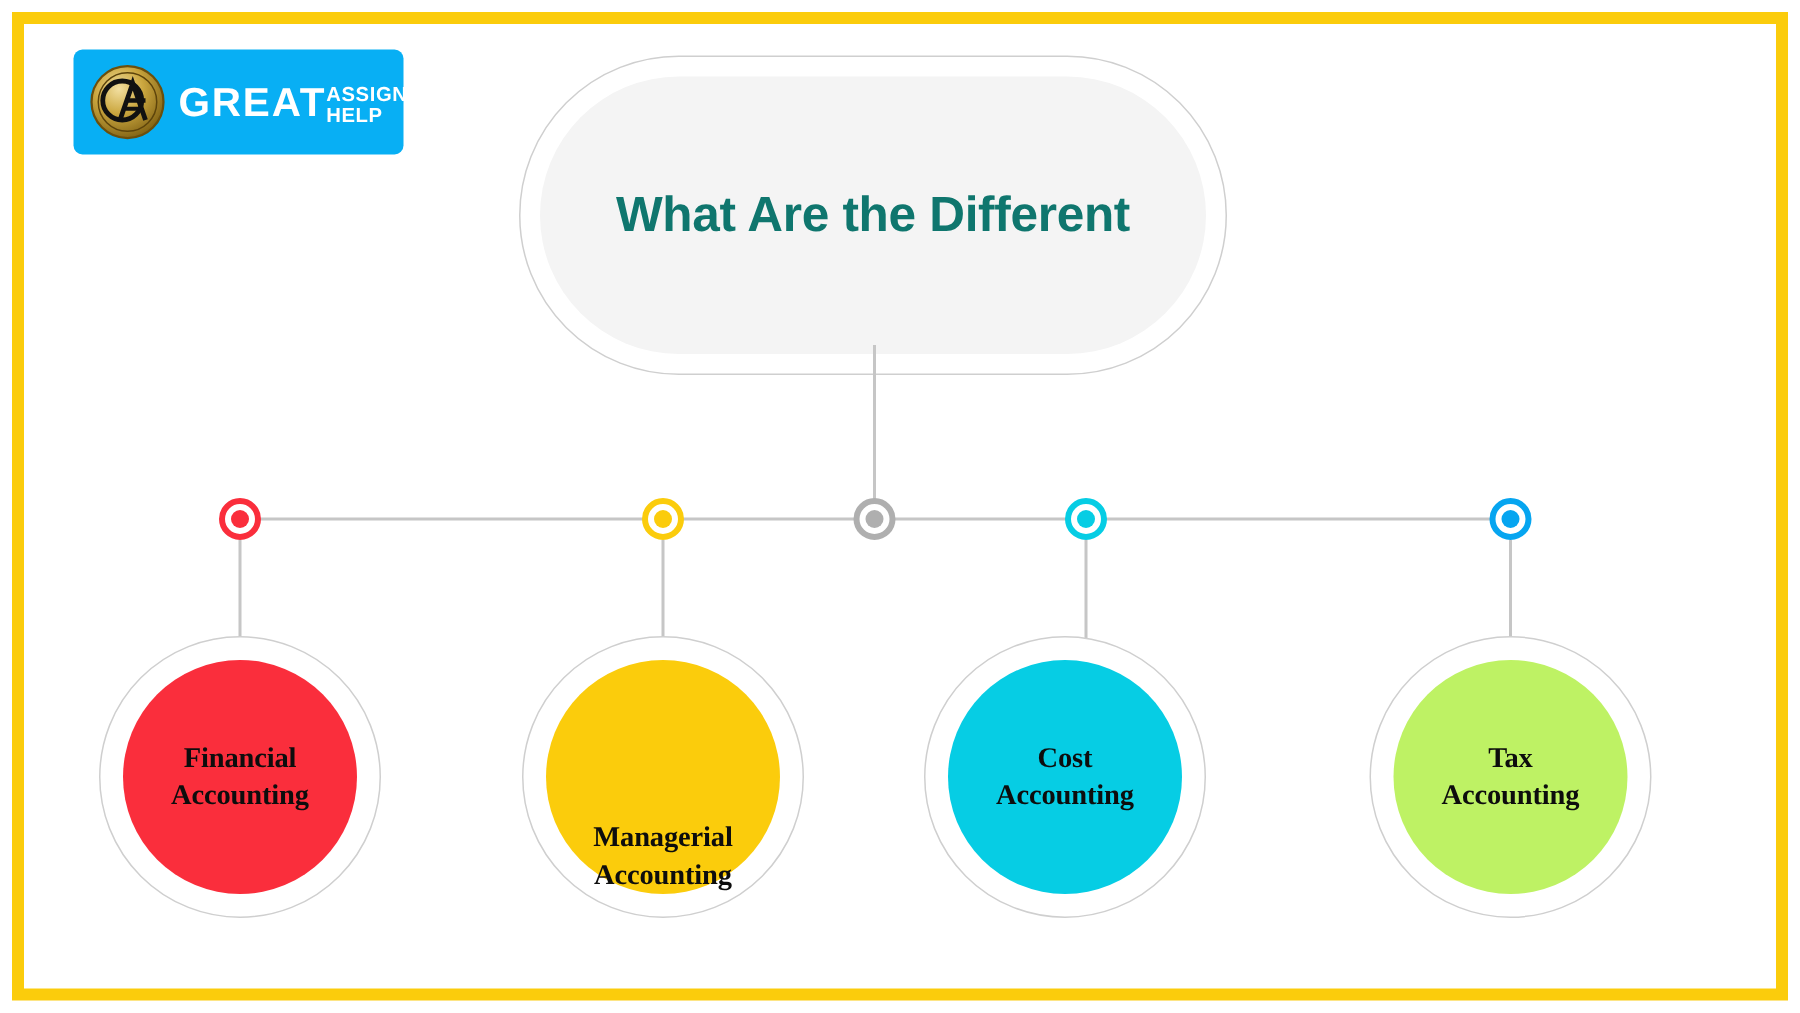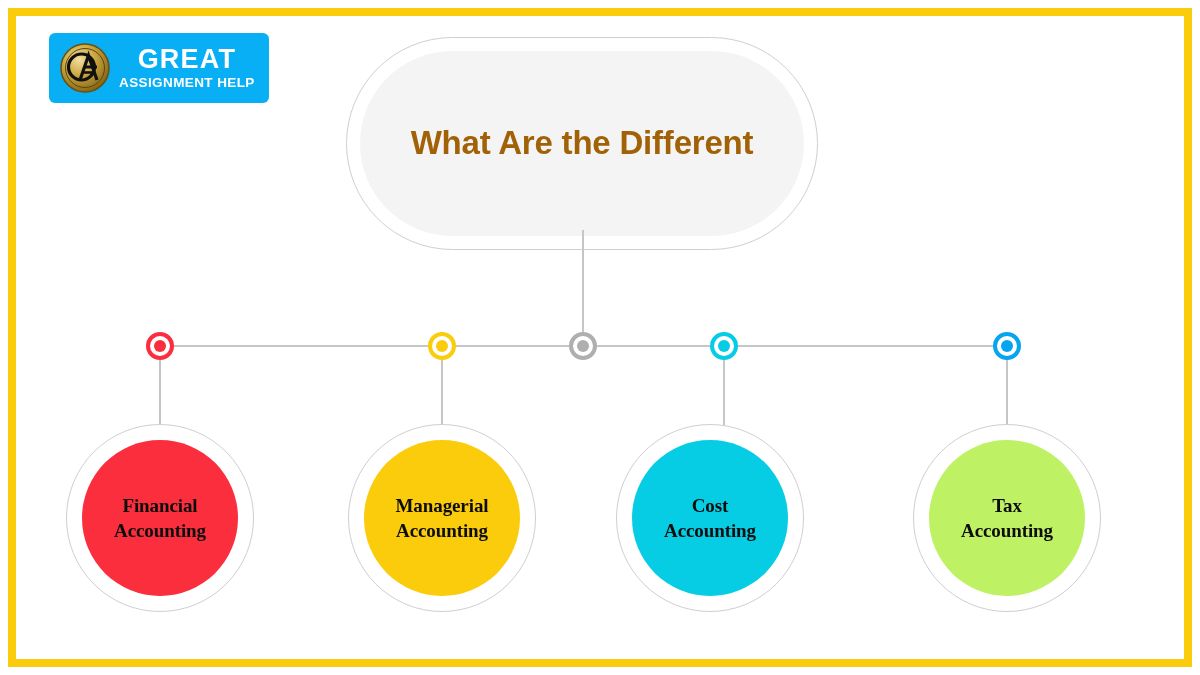--- a/index.html
+++ b/index.html
@@ -55,21 +55,21 @@
   }
   .logo-mark {
     width: 56px;
     height: 56px;
     flex: 0 0 56px;
     position: relative;
   }
   .logo-text {
     margin-left: 6px;
     display: flex;
-    flex-direction: column;
+    flex-direction: row;
     align-items: center;
     justify-content: center;
     line-height: 1;
   }
   .logo-title {
     color: #ffffff;
     font-size: 27px;
     font-weight: bold;
     letter-spacing: 1.2px;
   }
@@ -99,21 +99,21 @@
     top: 13px;
     right: 13px;
     bottom: 13px;
     border-radius: 94px;
     background: #f4f4f4;
     display: flex;
     align-items: center;
     justify-content: center;
   }
   .title-text {
-    color: #a16207;
+    color: #0f766e;
     font-size: 33px;
     font-weight: bold;
     line-height: 1.28;
     text-align: center;
     letter-spacing: -0.2px;
     padding: 0 28px;
   }
 
   
   .line-h {
@@ -251,21 +251,21 @@
     <div class="cat" style="left:50px; top:408px;">
       <div class="cat-fill" style="background:#FA2E3C;">
         <div class="cat-label">
           <div>Financial</div>
           <div>Accounting</div>
         </div>
       </div>
     </div>
 
     <div class="cat" style="left:332px; top:408px;">
-      <div class="cat-fill" style="background:#FBCC0C;">
+      <div class="cat-fill" style="background:#FBCC0C;align-items:flex-end;">
         <div class="cat-label">
           <div>Managerial</div>
           <div>Accounting</div>
         </div>
       </div>
     </div>
 
     <div class="cat" style="left:600px; top:408px;">
       <div class="cat-fill" style="background:#06CDE4;">
         <div class="cat-label">

